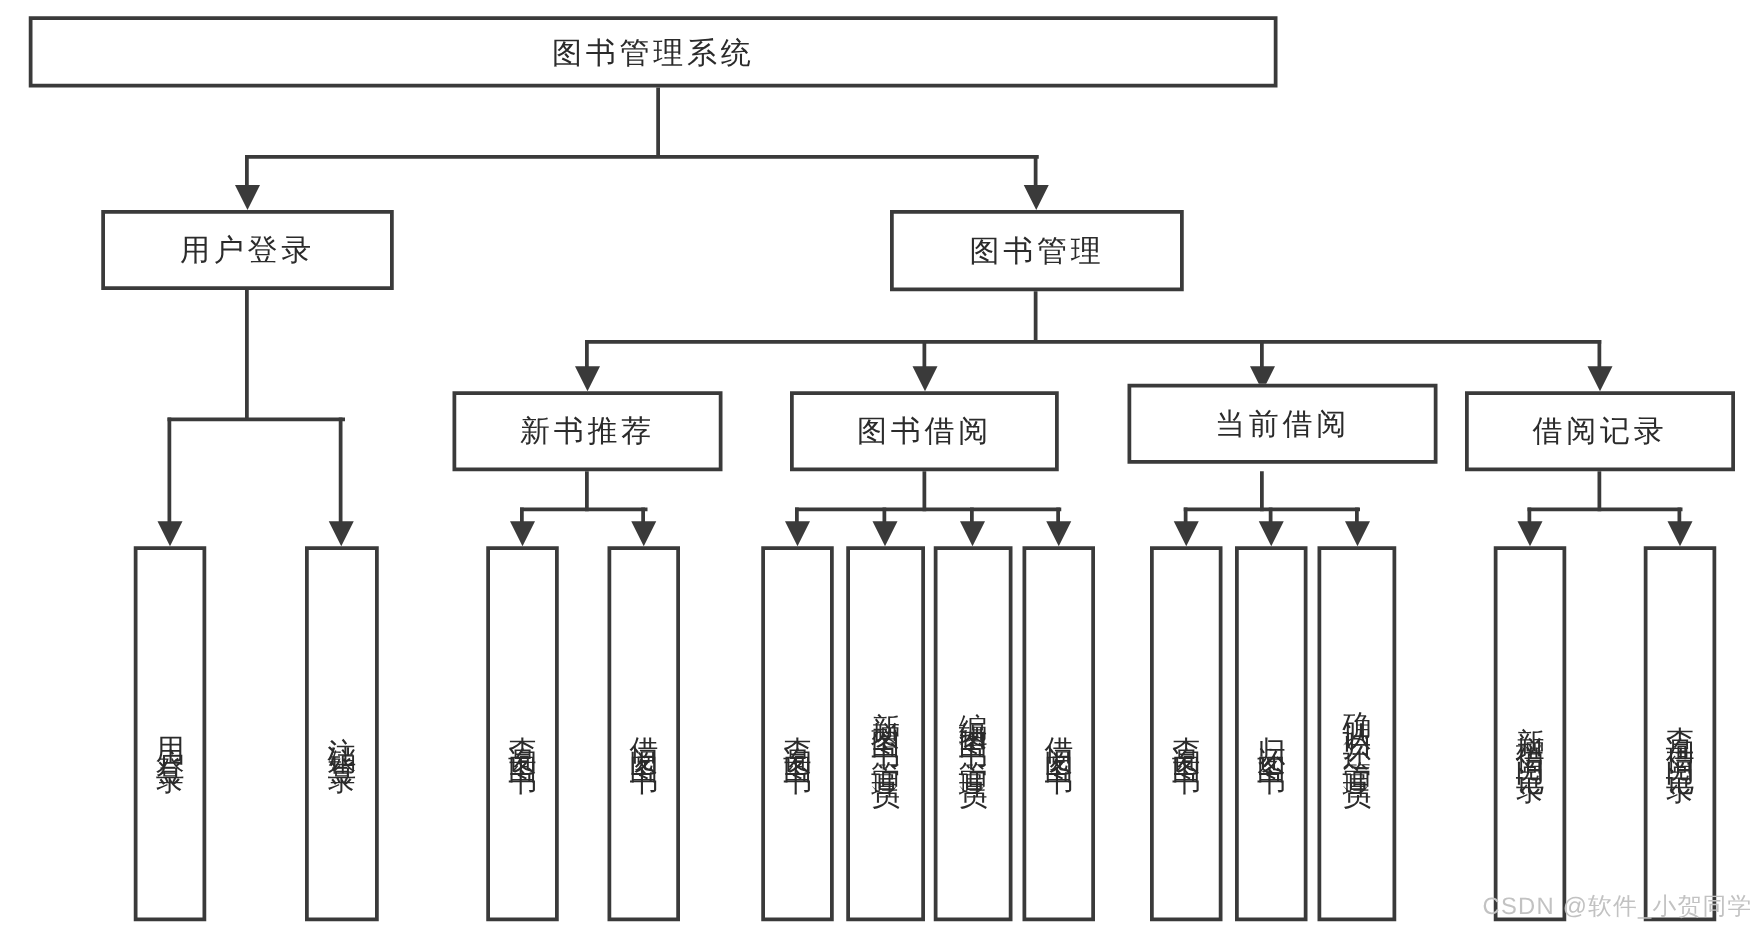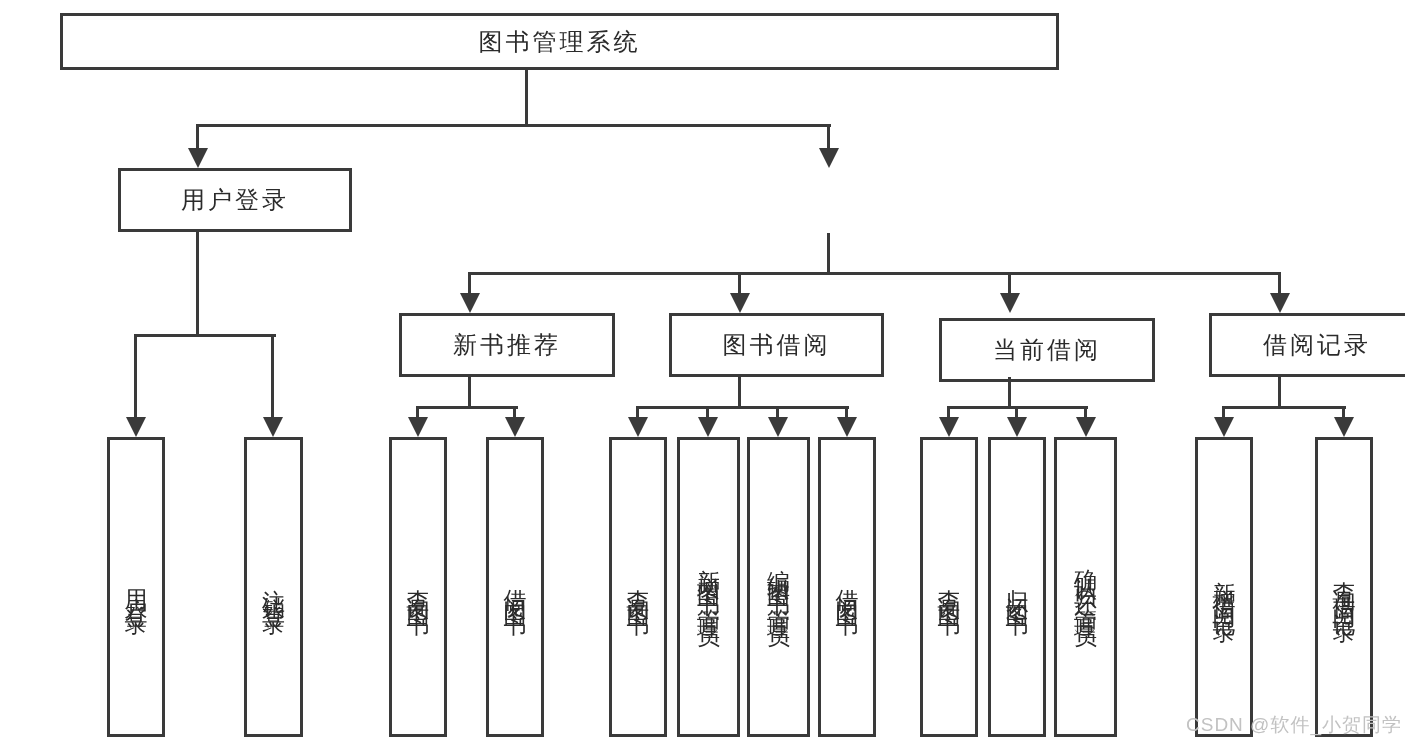--- a/index.html
+++ b/index.html
@@ -9,21 +9,21 @@
     --watermark:#c2c2c2;
   }
   html,body{margin:0;padding:0;background:var(--background);}
   .stage{
     position:relative;width:1405px;height:747px;background:var(--background);
     font-family:"Liberation Sans",sans-serif;overflow:hidden;
   }
   .hbox{
     position:absolute;box-sizing:border-box;border:3px solid var(--line);background:#fff;
     display:flex;align-items:center;justify-content:center;
-    font-size:24px;letter-spacing:3px;color:var(--text);white-space:nowrap;margin-left:37px;
+    font-size:24px;letter-spacing:3px;color:var(--text);white-space:nowrap;
   }
   .vbox{
     position:absolute;box-sizing:border-box;border:3px solid var(--line);background:#fff;
     display:flex;align-items:center;justify-content:center;
     writing-mode:vertical-rl;text-orientation:mixed;
     font-size:23px;letter-spacing:8px;line-height:1;color:var(--text);white-space:nowrap;
   }
   .vl{position:absolute;width:3px;background:var(--line);}
   .hl{position:absolute;height:3px;background:var(--line);}
   .ar{
@@ -44,20 +44,21 @@
   <div class="hbox" style="left:23px;top:13px;width:999px;height:57px">图书管理系统</div>
 
   <div class="vl" style="left:525px;top:70px;height:56px"></div>
   <div class="hl" style="left:196px;top:124px;width:635px"></div>
   <div class="vl" style="left:196px;top:124px;height:26px"></div>
   <div class="ar" style="left:188px;top:148px"></div>
   <div class="vl" style="left:827px;top:124px;height:26px"></div>
   <div class="ar" style="left:819px;top:148px"></div>
 
   <div class="hbox" style="left:81px;top:168px;width:234px;height:64px">用户登录</div>
+  <div class="hbox" style="left:712px;top:168px;width:235px;height:65px">图书管理</div>
 
   <div class="vl" style="left:196px;top:232px;height:104px"></div>
   <div class="hl" style="left:134px;top:334px;width:142px"></div>
   <div class="vl" style="left:134px;top:334px;height:84px"></div>
   <div class="ar" style="left:126px;top:417px"></div>
   <div class="vl" style="left:271px;top:334px;height:84px"></div>
   <div class="ar" style="left:263px;top:417px"></div>
 
   <div class="vl" style="left:827px;top:233px;height:41px"></div>
   <div class="hl" style="left:468px;top:272px;width:813px"></div>
@@ -65,21 +66,21 @@
   <div class="ar" style="left:460px;top:293px"></div>
   <div class="vl" style="left:738px;top:272px;height:23px"></div>
   <div class="ar" style="left:730px;top:293px"></div>
   <div class="vl" style="left:1008px;top:272px;height:23px"></div>
   <div class="ar" style="left:1000px;top:293px"></div>
   <div class="vl" style="left:1278px;top:272px;height:23px"></div>
   <div class="ar" style="left:1270px;top:293px"></div>
 
   <div class="hbox" style="left:632px;top:313px;width:215px;height:64px">图书借阅</div>
   <div class="hbox" style="left:362px;top:313px;width:216px;height:64px">新书推荐</div>
-  <div class="hbox" style="left:902px;top:318px;width:216px;height:64px">当前借阅</div>
+  <div class="hbox" style="left:902px;top:307px;width:248px;height:64px">当前借阅</div>
   <div class="hbox" style="left:1172px;top:313px;width:216px;height:64px">借阅记录</div>
 
   <div class="vl" style="left:468px;top:377px;height:32px"></div>
   <div class="hl" style="left:416px;top:406px;width:102px"></div>
   <div class="vl" style="left:416px;top:406px;height:14px"></div>
   <div class="ar" style="left:408px;top:417px"></div>
   <div class="vl" style="left:513px;top:406px;height:14px"></div>
   <div class="ar" style="left:505px;top:417px"></div>
 
   <div class="vl" style="left:738px;top:377px;height:32px"></div>

